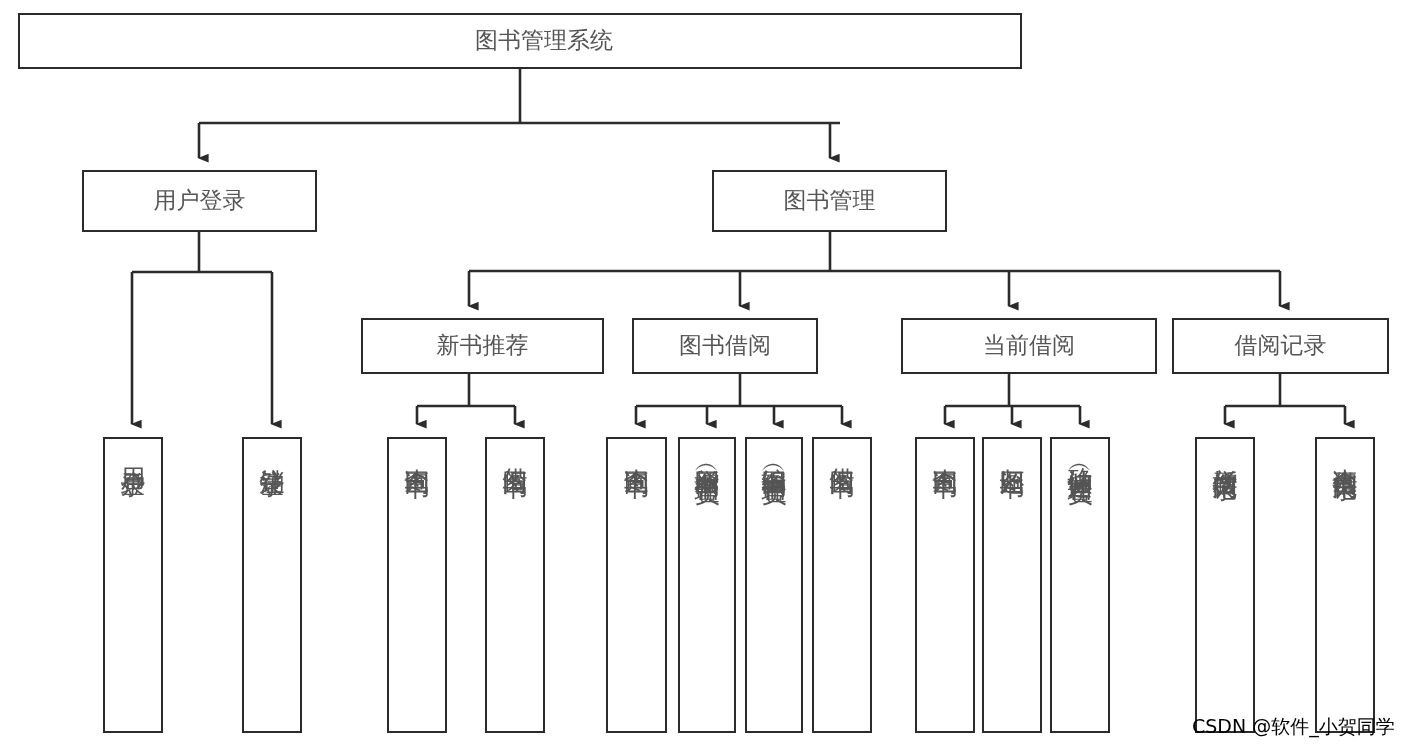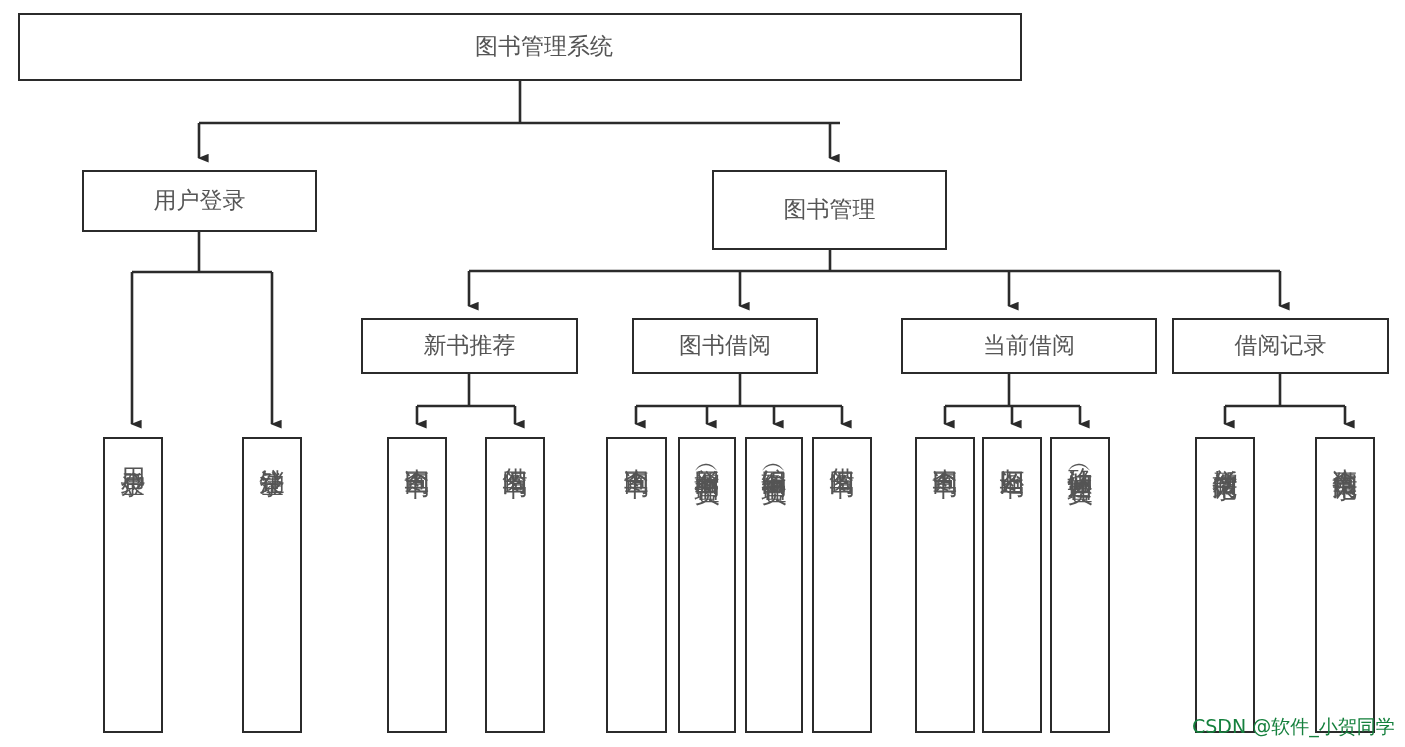--- a/index.html
+++ b/index.html
@@ -62,21 +62,21 @@
     max-height: 282px;
   }
   .node-leaf.two-col .label {
     max-height: 272px;
   }
   #watermark {
     position: absolute;
     left: 1192px;
     top: 714px;
     font-size: 19px;
-    color: #15803d;
+    color: #000000;
     z-index: 5;
     white-space: pre;
     font-family: "DejaVu Sans", "Liberation Sans", sans-serif;
   }
 </style>
 </head>
 <body>
 
 <div id="diagram-root">
 
@@ -127,30 +127,30 @@
       <path d="M1080,406 L1080,424" marker-end="url(#arrowhead)"></path>
 
       <path d="M1280,374 L1280,406"></path>
       <path d="M1225,406 L1345,406"></path>
       <path d="M1225,406 L1225,424" marker-end="url(#arrowhead)"></path>
       <path d="M1345,406 L1345,424" marker-end="url(#arrowhead)"></path>
     </g>
   </svg>
 
   <div id="node-layer">
-      <div class="node node-root" style="left: 18px; top: 13px; width: 1004px; height: 68px; padding-left: 48px;">
+      <div class="node node-root" style="left: 18px; top: 13px; width: 1004px; height: 56px; padding-left: 48px;">
         <span class="label">图书管理系统</span>
       </div>
       <div class="node node-l2" style="left: 82px; top: 170px; width: 235px; height: 62px;">
         <span class="label">用户登录</span>
       </div>
-      <div class="node node-l2" style="left: 712px; top: 170px; width: 235px; height: 80px;">
+      <div class="node node-l2" style="left: 712px; top: 170px; width: 235px; height: 62px;">
         <span class="label">图书管理</span>
       </div>
-      <div class="node node-l3" style="left: 361px; top: 318px; width: 217px; height: 56px;">
+      <div class="node node-l3" style="left: 361px; top: 318px; width: 243px; height: 56px;">
         <span class="label">新书推荐</span>
       </div>
       <div class="node node-l3" style="left: 632px; top: 318px; width: 186px; height: 56px;">
         <span class="label">图书借阅</span>
       </div>
       <div class="node node-l3" style="left: 901px; top: 318px; width: 256px; height: 56px;">
         <span class="label">当前借阅</span>
       </div>
       <div class="node node-l3" style="left: 1172px; top: 318px; width: 217px; height: 56px; justify-content: center;">
         <span class="label">借阅记录</span>

